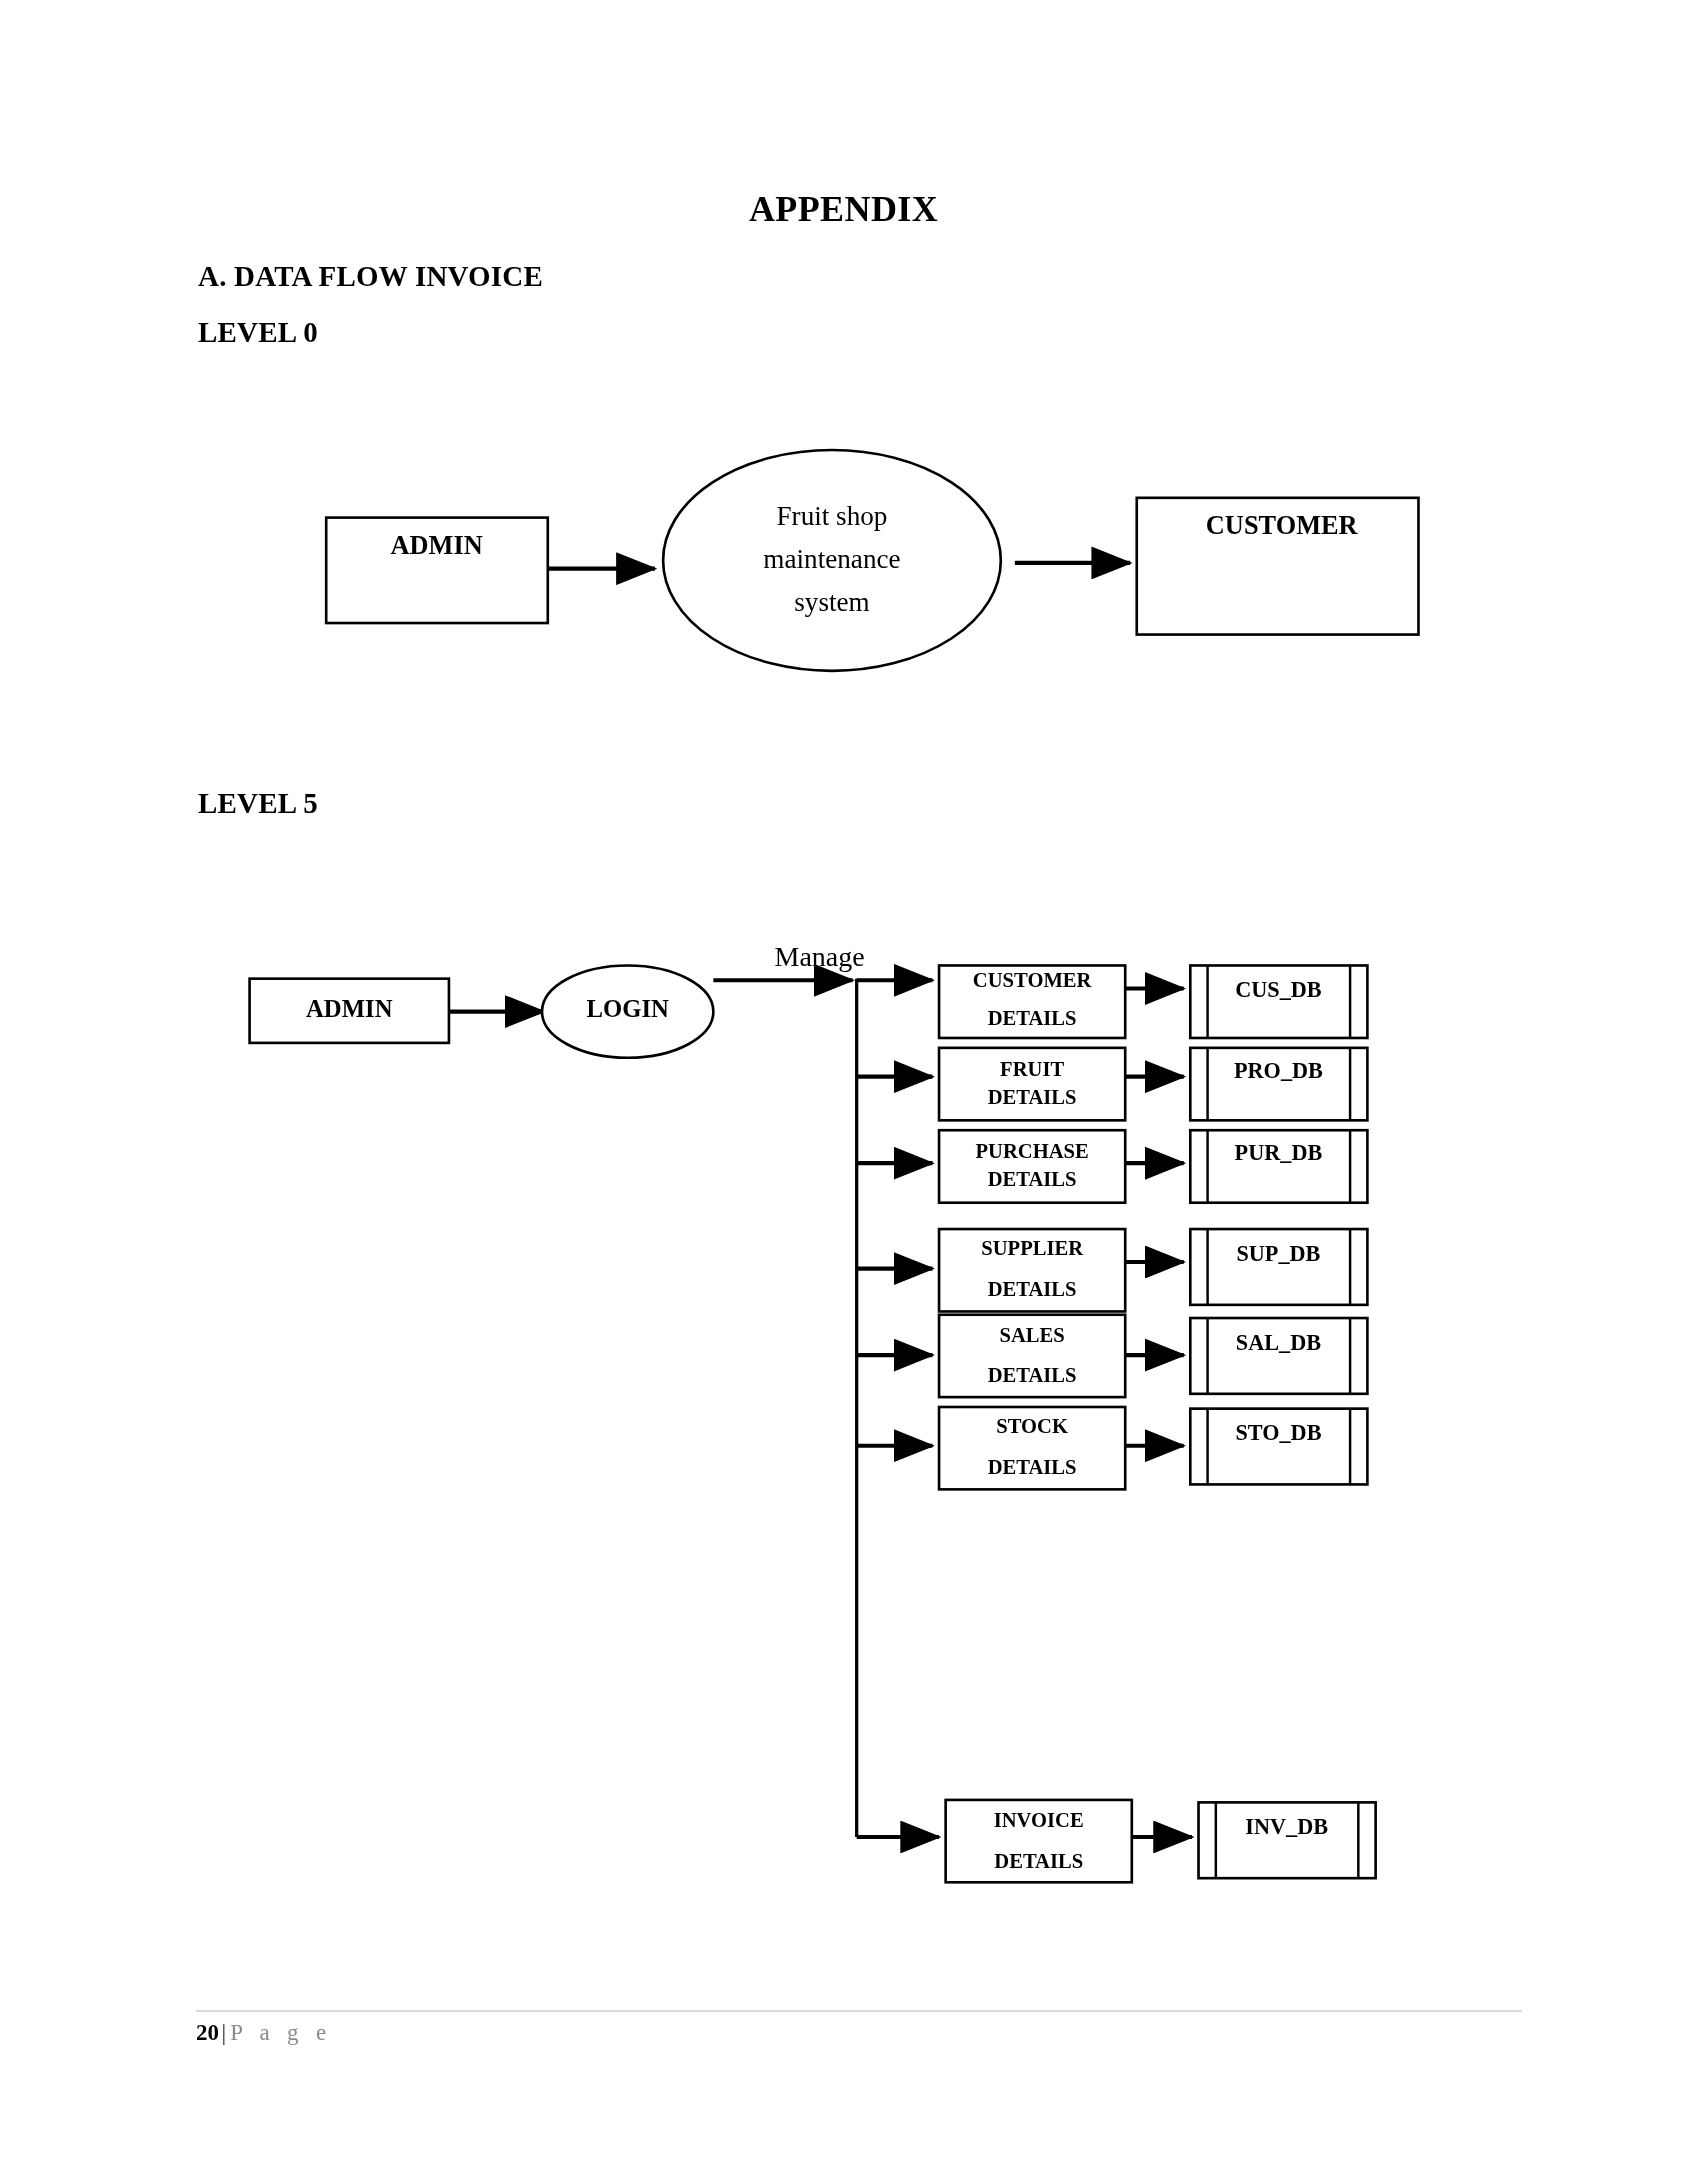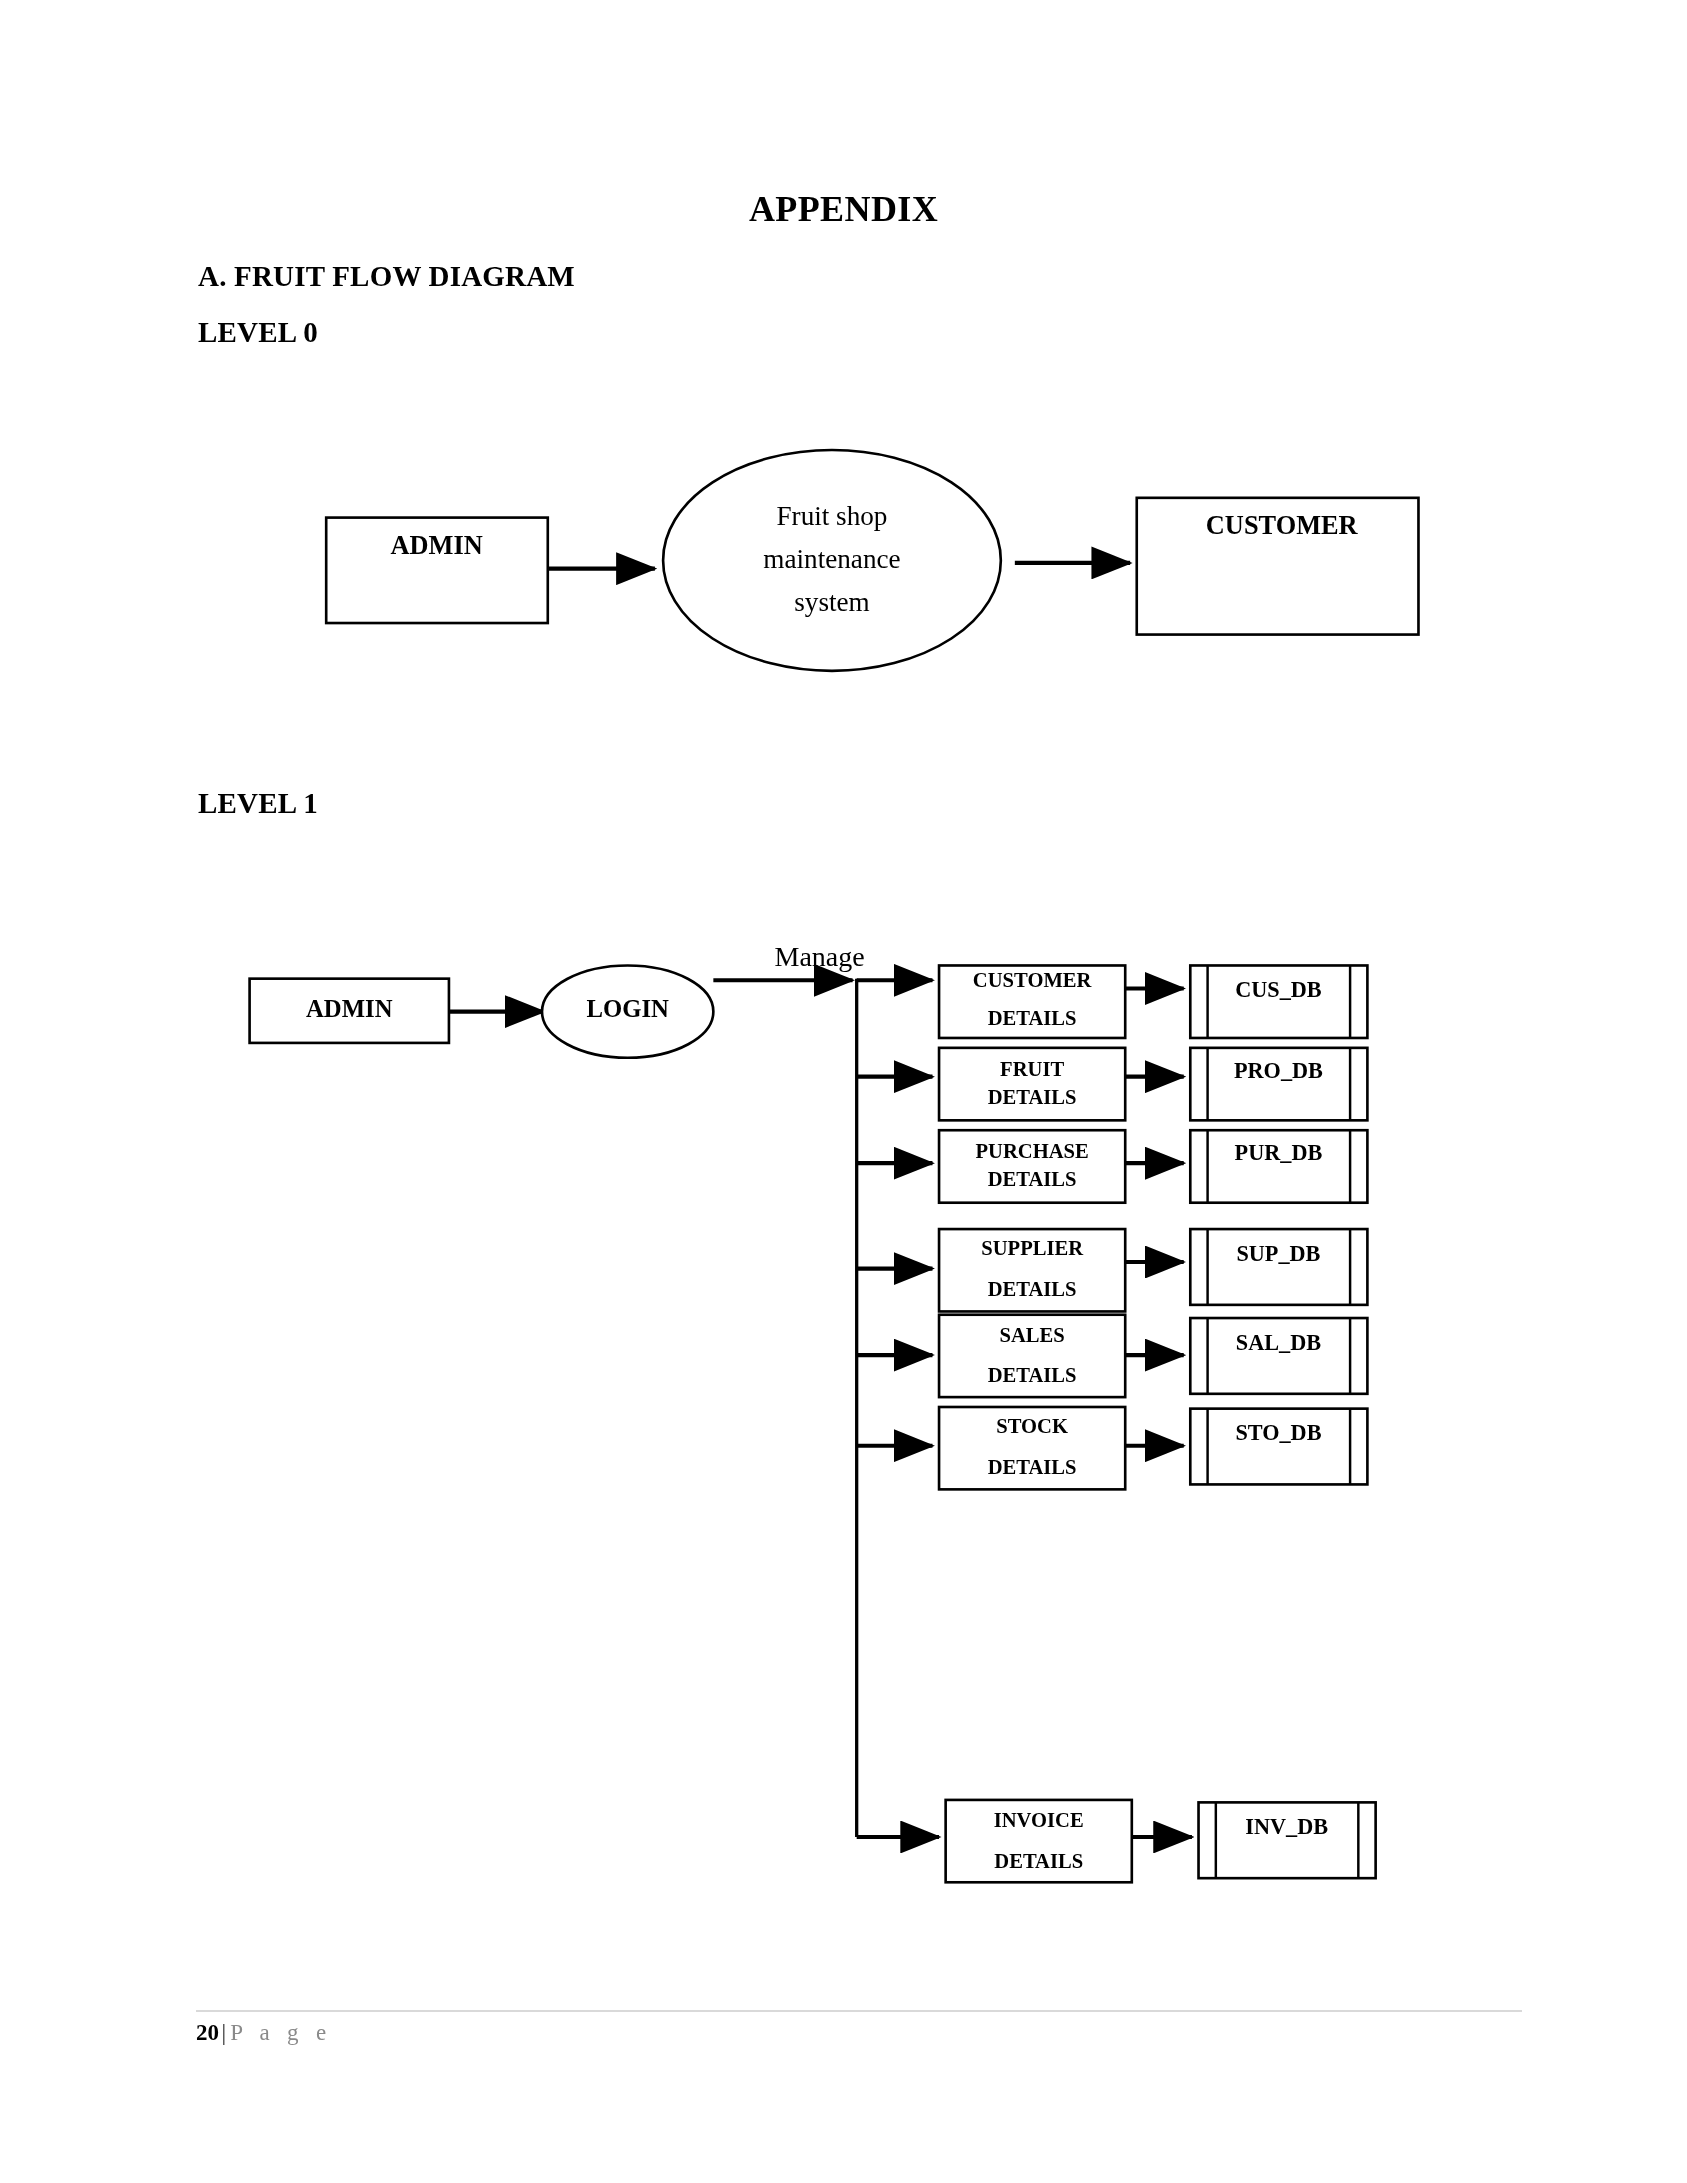--- a/index.html
+++ b/index.html
@@ -110,23 +110,23 @@
     color: #8a8a8a;
     letter-spacing: 5.8px;
   }
 </style>
 </head>
 <body>
 
 <div class="page">
 
   <div class="doc-title">APPENDIX</div>
-  <div class="heading-a">A. FRUIT FLOW DIAGRAM</div>
+  <div class="heading-a">A. DATA FLOW INVOICE</div>
   <div class="heading-level0">LEVEL 0</div>
-  <div class="heading-level1">LEVEL 1</div>
+  <div class="heading-level1">LEVEL 5</div>
 
   <div class="diagram" style="left:0; top:0;">
     <svg width="1687" height="709" viewBox="0 0 2048 860">
       <defs>
         <marker id="ah" markerWidth="10" markerHeight="8" refX="9.4" refY="4" orient="auto" markerUnits="strokeWidth">
           <path d="M0,0 L10,4 L0,8 z" class="arrow-head"></path>
         </marker>
       </defs>
 
       <rect class="shape-box" x="396" y="628" width="269" height="128"></rect>

